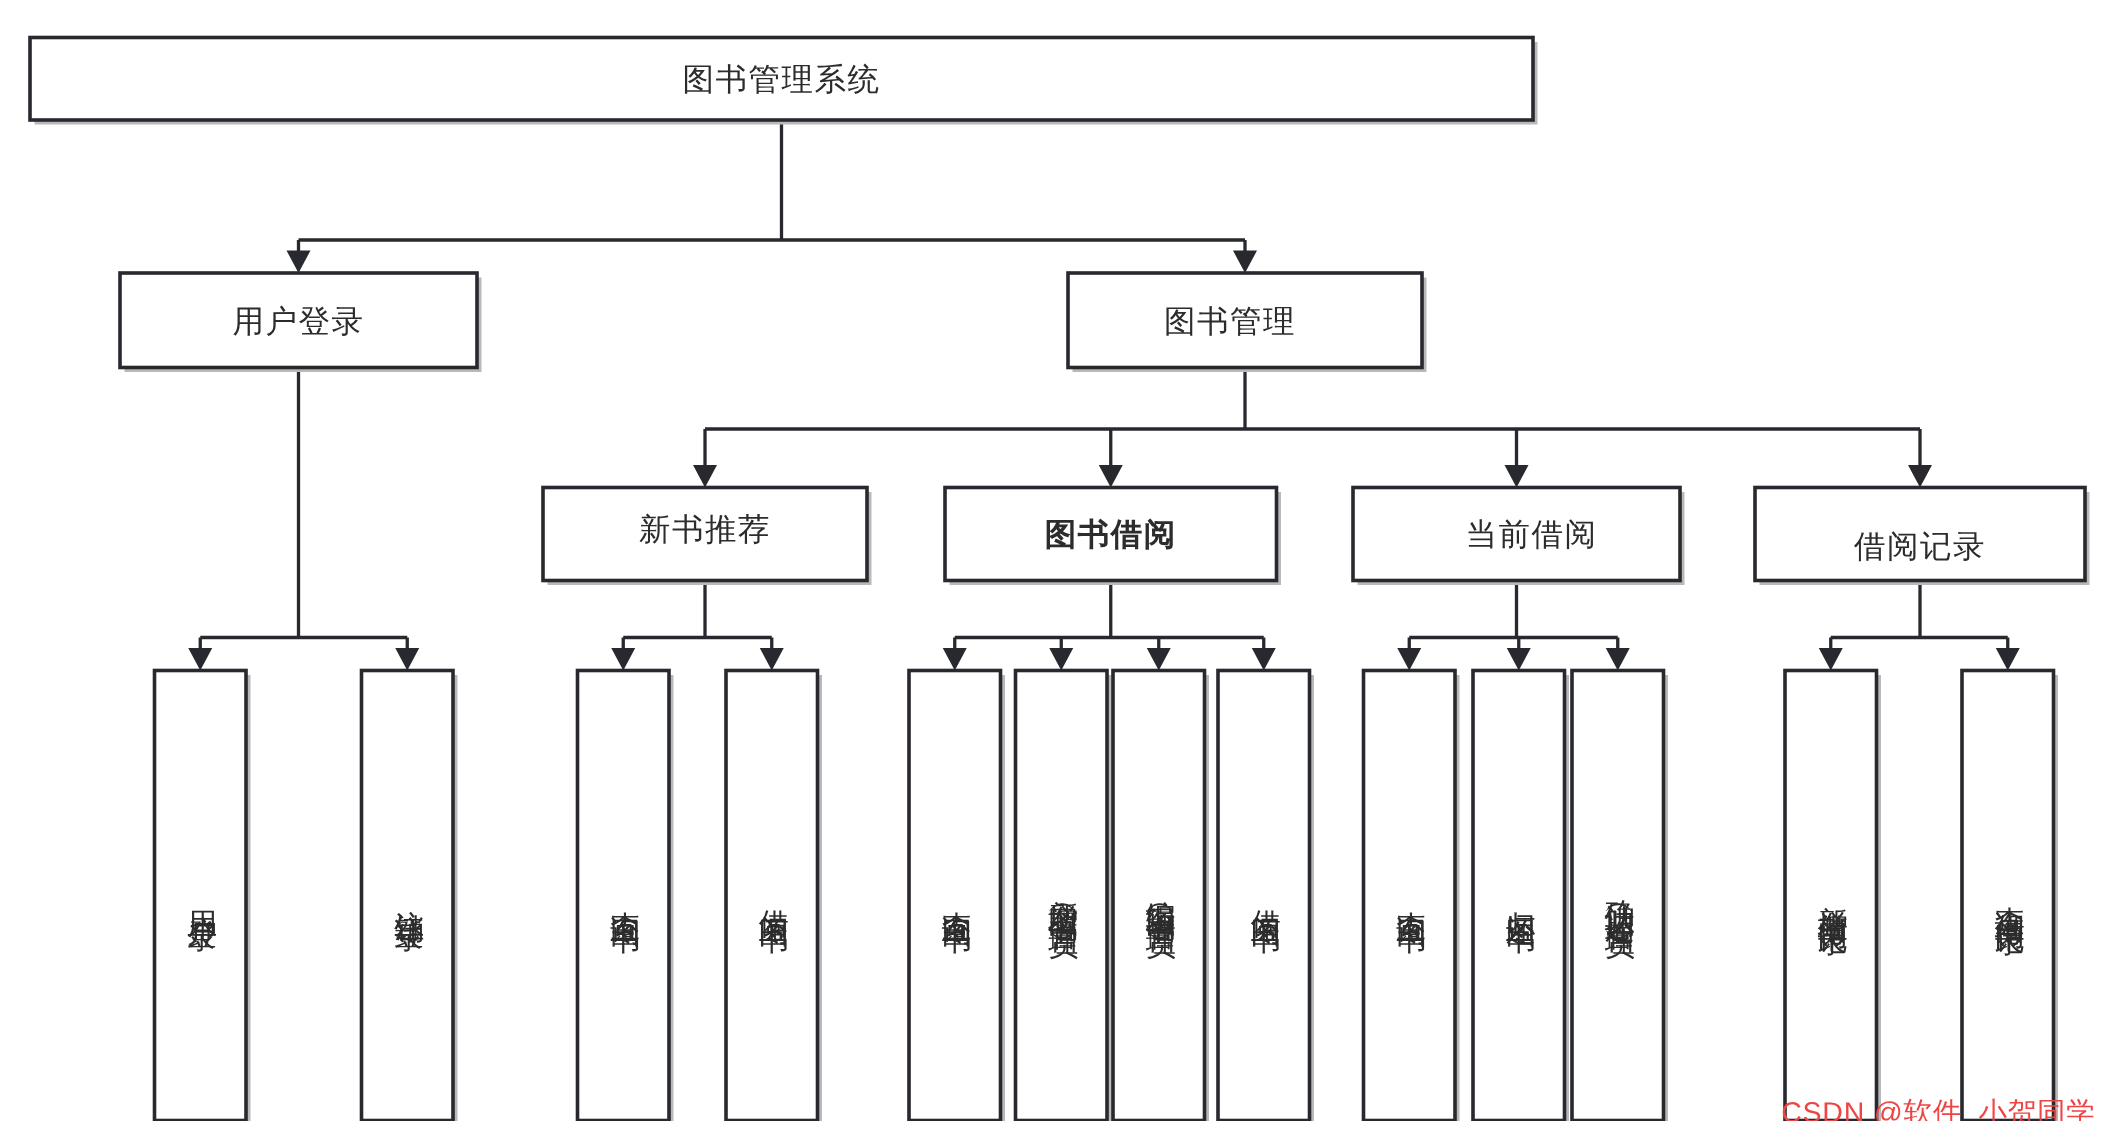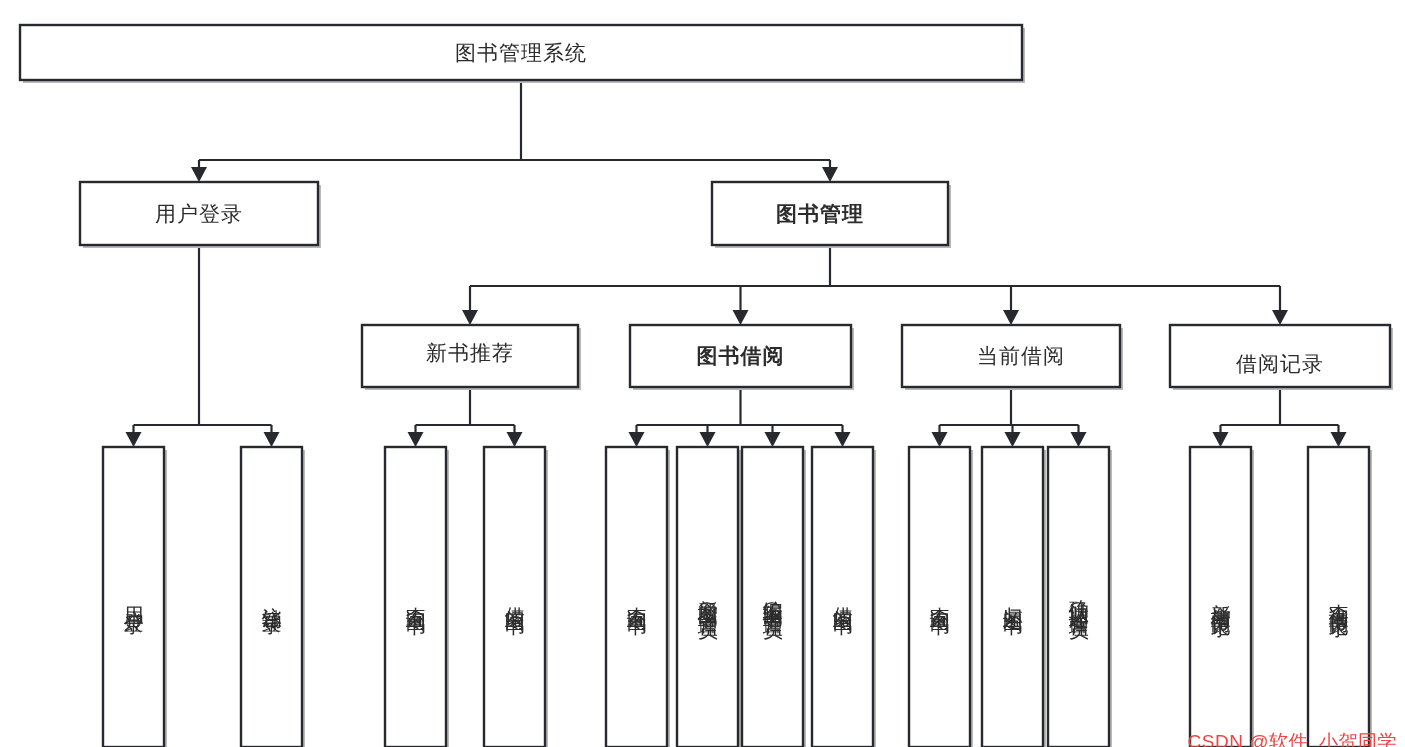--- a/index.html
+++ b/index.html
@@ -195,21 +195,21 @@
 
   <div id="labels-layer">
       <div class="node-text-wrap" style="left: 20px; top: 13px; width: 1002px; height: 55px;">图书管理系统</div>
       <div class="node-text-wrap" style="left: 80px; top: 170px; width: 238px; height: 63px;">用户登录</div>
       <div class="leaf-label-wrap" style="left: 103px; top: 435px; width: 61px; height: 300px;">
         <div class="leaf-vertical-text">用户登录</div>
       </div>
       <div class="leaf-label-wrap" style="left: 241px; top: 435px; width: 61px; height: 300px;">
         <div class="leaf-vertical-text">注销登录</div>
       </div>
-      <div class="node-text-wrap" style="left: 712px; top: 170px; width: 216px; height: 63px; font-weight: bold;">图书管理</div>
+      <div class="node-text-wrap" style="left: 712px; top: 170px; width: 216px; height: 63px;">图书管理</div>
       <div class="node-text-wrap" style="left: 362px; top: 313px; width: 216px; height: 56px;">新书推荐</div>
       <div class="leaf-label-wrap" style="left: 385px; top: 435px; width: 61px; height: 300px;">
         <div class="leaf-vertical-text">查询图书</div>
       </div>
       <div class="leaf-label-wrap" style="left: 484px; top: 435px; width: 61px; height: 300px;">
         <div class="leaf-vertical-text">借阅图书</div>
       </div>
       <div class="node-text-wrap" style="left: 630px; top: 313px; width: 221px; height: 62px; font-weight: bold;">图书借阅</div>
       <div class="leaf-label-wrap" style="left: 606px; top: 435px; width: 61px; height: 300px;">
         <div class="leaf-vertical-text">查询图书</div>

